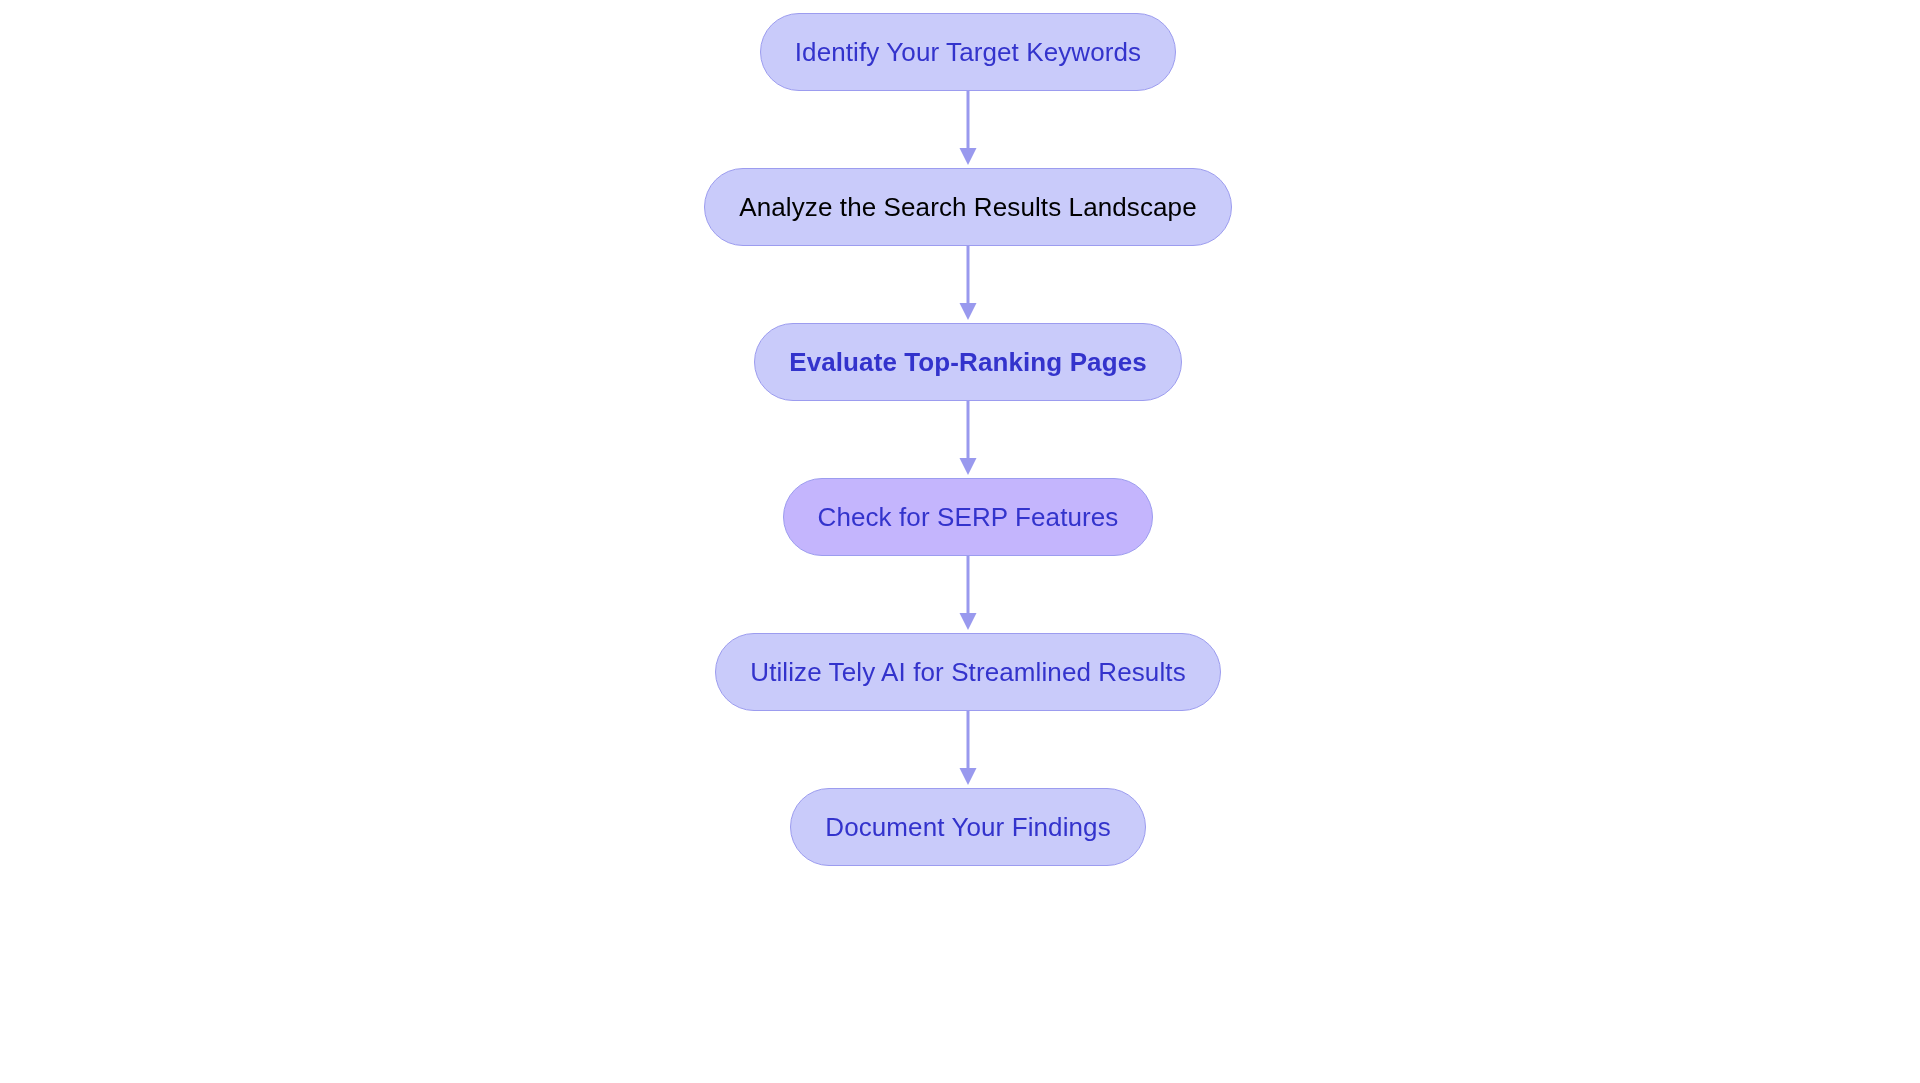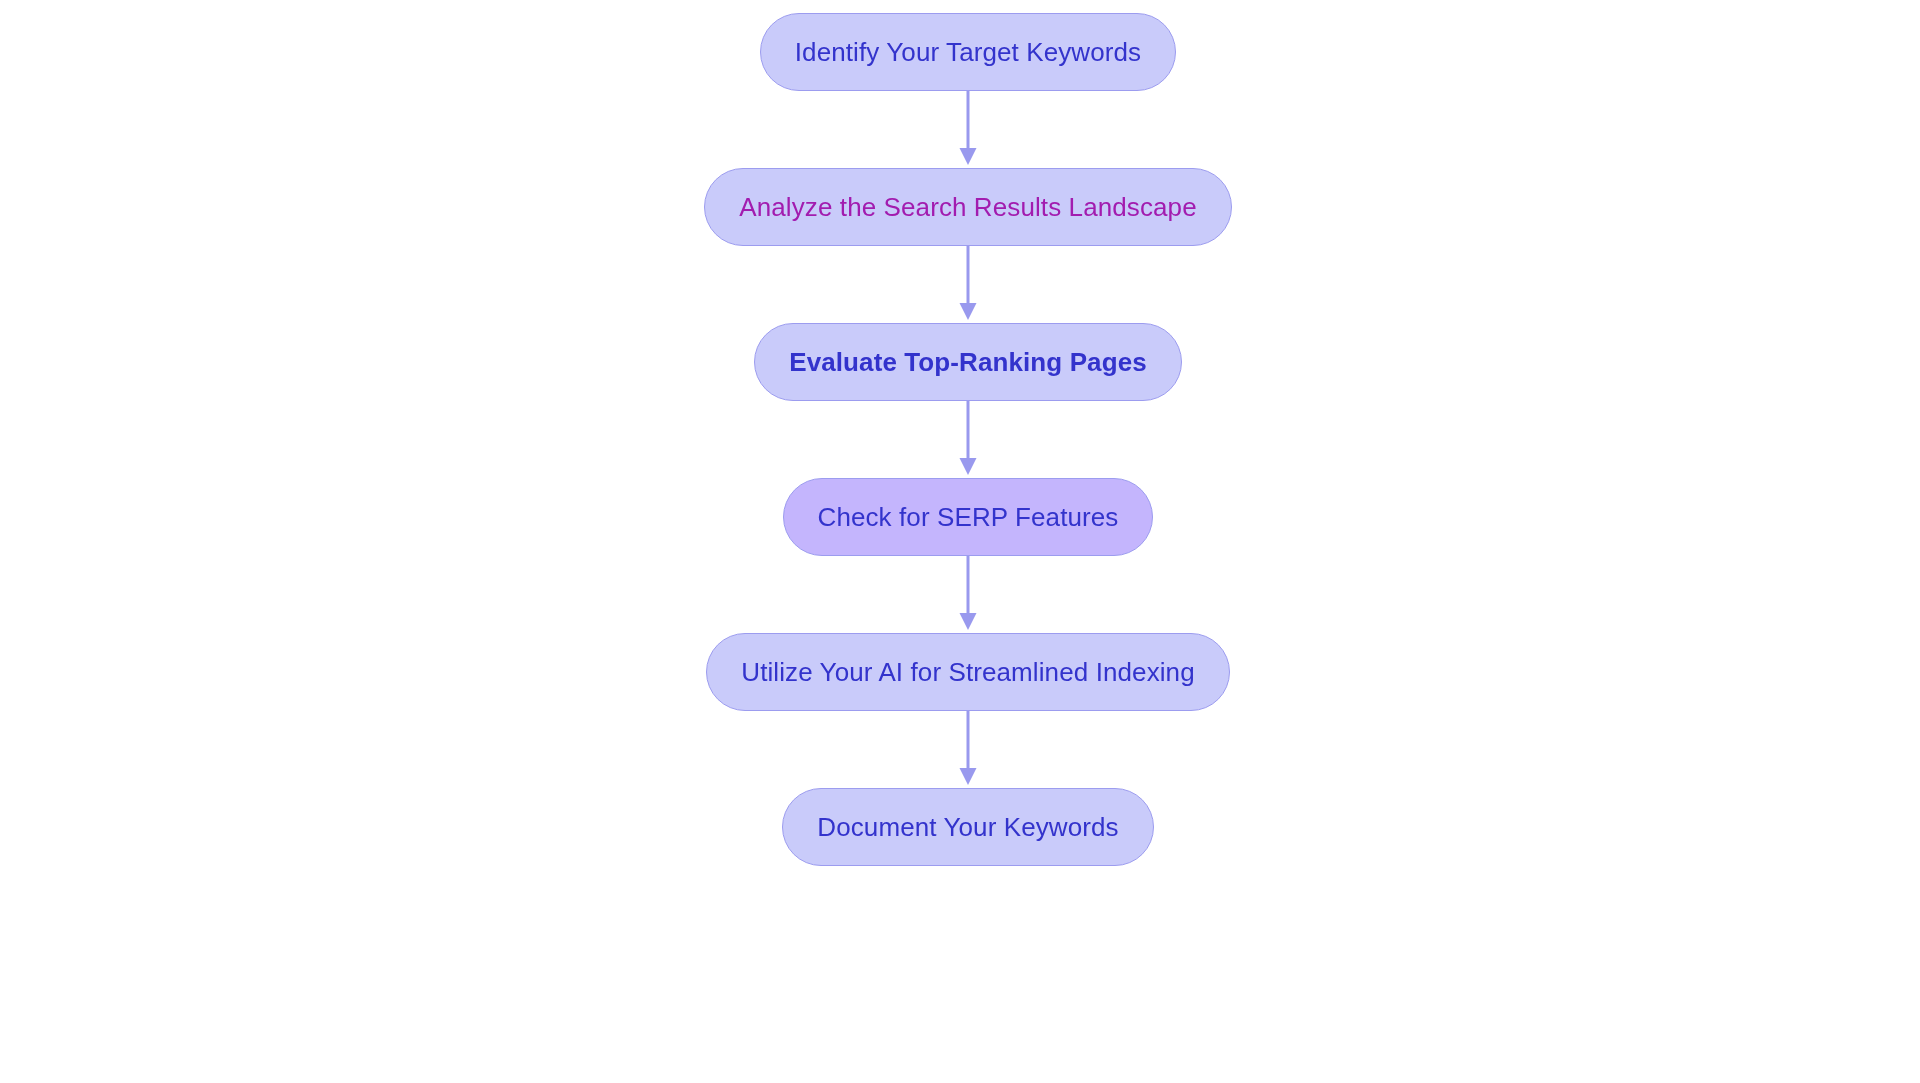--- a/index.html
+++ b/index.html
@@ -83,21 +83,21 @@
 
     <div class="flow-node nw-0" style="background: rgb(201, 203, 250); border-color: rgb(156, 156, 239); color: rgb(51, 51, 204);">
       <span class="node-label">Identify Your Target Keywords</span>
     </div>
 
     <svg class="flow-arrow" width="24" height="77" viewBox="0 0 24 77">
       <line x1="12" y1="0" x2="12" y2="60" stroke="#9999ee" stroke-width="3"></line>
       <polygon points="12,74 3.5,57 20.5,57" fill="#9999ee"></polygon>
     </svg>
 
-    <div class="flow-node nw-1" style="background: rgb(201, 203, 250); border-color: rgb(156, 156, 239); color: #a21caf;">
+    <div class="flow-node nw-1" style="background: rgb(201, 203, 250); border-color: rgb(156, 156, 239); color: #000000;">
       <span class="node-label">Analyze the Search Results Landscape</span>
     </div>
 
     <svg class="flow-arrow" width="24" height="77" viewBox="0 0 24 77">
       <line x1="12" y1="0" x2="12" y2="60" stroke="#9999ee" stroke-width="3"></line>
       <polygon points="12,74 3.5,57 20.5,57" fill="#9999ee"></polygon>
     </svg>
 
     <div class="flow-node nw-2" style="background: rgb(201, 203, 250); border-color: rgb(156, 156, 239); color: rgb(51, 51, 204); font-weight: bold;">
       <span class="node-label">Evaluate Top-Ranking Pages</span>
@@ -111,26 +111,26 @@
     <div class="flow-node nw-3" style="background: #c4b5fd; border-color: rgb(156, 156, 239); color: rgb(51, 51, 204);">
       <span class="node-label">Check for SERP Features</span>
     </div>
 
     <svg class="flow-arrow" width="24" height="77" viewBox="0 0 24 77">
       <line x1="12" y1="0" x2="12" y2="60" stroke="#9999ee" stroke-width="3"></line>
       <polygon points="12,74 3.5,57 20.5,57" fill="#9999ee"></polygon>
     </svg>
 
     <div class="flow-node nw-4" style="background: rgb(201, 203, 250); border-color: rgb(156, 156, 239); color: rgb(51, 51, 204);">
-      <span class="node-label">Utilize Your AI for Streamlined Indexing</span>
+      <span class="node-label">Utilize Tely AI for Streamlined Results</span>
     </div>
 
     <svg class="flow-arrow" width="24" height="77" viewBox="0 0 24 77">
       <line x1="12" y1="0" x2="12" y2="60" stroke="#9999ee" stroke-width="3"></line>
       <polygon points="12,74 3.5,57 20.5,57" fill="#9999ee"></polygon>
     </svg>
 
     <div class="flow-node nw-5" style="background: rgb(201, 203, 250); border-color: rgb(156, 156, 239); color: rgb(51, 51, 204);">
-      <span class="node-label">Document Your Keywords</span>
+      <span class="node-label">Document Your Findings</span>
     </div>
 
   </div>
 </div>
 
 </body></html>

